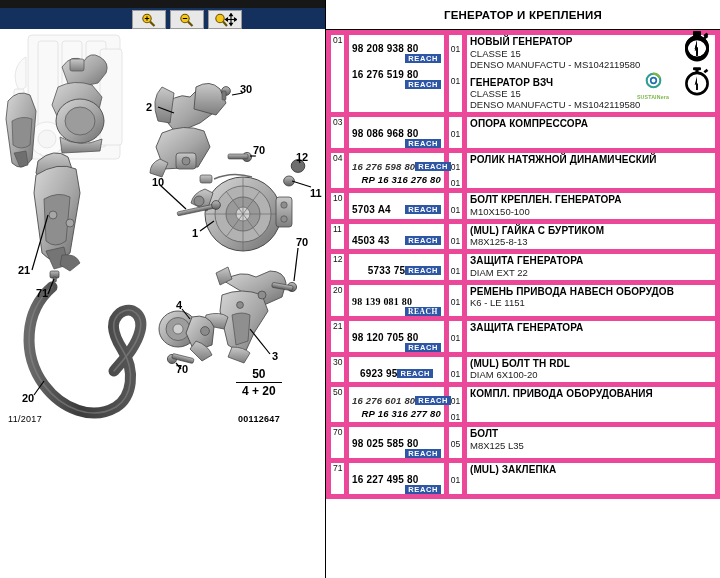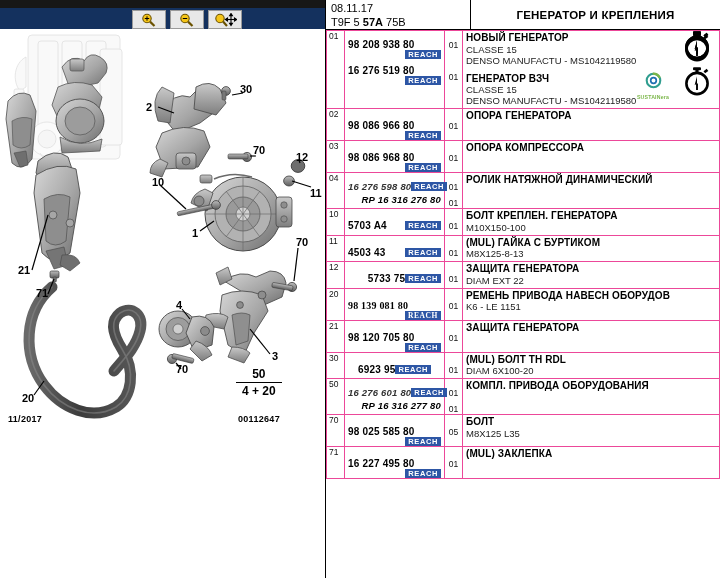--- a/index.html
+++ b/index.html
@@ -21,21 +21,21 @@
     display:flex;align-items:center;justify-content:center;cursor:pointer;
   }
   #toolbar .tbtn.b1{left:132px;}
   #toolbar .tbtn.b2{left:170px;}
   #toolbar .tbtn.b3{left:208px;}
 
   #diagram{position:absolute;left:0;top:29px;width:325px;height:549px;background:#fff;overflow:hidden;}
   #diagram svg{display:block;}
 
   .dlabel{position:absolute;font-weight:bold;font-size:11px;color:#000;font-family:"Liberation Sans",sans-serif;}
-  .dfootL{position:absolute;left:8px;top:385px;font-weight:bold;font-size:9px;letter-spacing:.3px;}
+  .dfootL{position:absolute;left:8px;top:385px;font-weight:normal;font-size:9px;letter-spacing:.3px;}
   .dfootR{position:absolute;left:238px;top:385px;font-weight:bold;font-size:9px;letter-spacing:.3px;text-align:center;}
 
   .frac{position:absolute;text-align:center;font-weight:bold;font-size:12px;}
   .frac .num{padding:0 6px;}
   .frac .bar{height:0;border-top:1.6px solid #000;margin:1px 0 1px 0;}
   .frac .den{padding:0 6px;}
 
   
   #right-panel{position:absolute;left:325px;top:0;width:395px;height:578px;background:#fff;
     border-left:1px solid #000;box-sizing:border-box;}
@@ -43,21 +43,21 @@
   #head{position:absolute;left:0;top:0;right:0;height:30px;border-bottom:1px solid #000;box-sizing:border-box;display:flex;}
   #head .h-left{width:145px;border-right:1px solid #000;box-sizing:border-box;padding:1px 0 0 5px;}
   #head .h-left .l1{font-size:11px;line-height:14px;}
   #head .h-left .l2{font-size:11px;line-height:14px;}
   #head .h-left .l2 b{font-weight:bold;}
   #head .h-right{flex:1;display:flex;align-items:center;justify-content:center;}
   #head .h-right .title{font-weight:bold;font-size:11.5px;letter-spacing:.2px;}
 
   #tablewrap{position:absolute;left:0;top:30px;right:0;bottom:0;}
   table#parts{border-collapse:collapse;width:100%;table-layout:fixed;}
-  table#parts td{border:1px solid #ec4899;vertical-align:top;padding:0;}
+  table#parts td{border:5px solid #ec4899;vertical-align:top;padding:0;}
   .c-idx{width:18px;}
   .c-ref{width:100px;}
   .c-qty{width:18px;}
   .c-desc{width:auto;}
 
   .idx{font-size:8.5px;padding:1px 0 0 2px;line-height:9px;color:#111;}
   .refcell{position:relative;height:100%;}
   .refline{display:flex;align-items:center;justify-content:flex-start;padding:0 3px;}
   .refnum{font-weight:bold;font-size:10px;letter-spacing:.2px;white-space:nowrap;}
   .refnum.ital{font-weight:bold;font-style:italic;font-size:9.5px;color:#333;}
@@ -327,24 +327,20 @@
       </div>
 
       <div class="dfootL">11/2017</div>
       <div class="dfootR">00112647</div>
     </div>
   </div>
 
   <div id="right-panel">
 
     <div id="head">
-      <div class="h-left">
-        <div class="l1">08.11.17</div>
-        <div class="l2"><span>T9F 5 </span><b>57A</b><span> 75B</span></div>
-      </div>
       <div class="h-right">
         <span class="title">ГЕНЕРАТОР И КРЕПЛЕНИЯ</span>
       </div>
     </div>
 
     <div id="tablewrap">
       <table id="parts">
         <colgroup>
           <col class="c-idx">
             <col class="c-ref">
@@ -413,47 +409,20 @@
                   <div class="sust" style="top:42px;"><svg class="slogo" width="17" height="17" viewBox="0 0 20 20">
                       <circle cx="10" cy="10" r="8" fill="none" stroke="#2f9d8f" stroke-width="2.4"></circle>
                       <path d="M10 2 a8 8 0 0 1 7 4" fill="none" stroke="#7ab648" stroke-width="2.6" stroke-linecap="round"></path>
                       <circle cx="10" cy="10" r="3.3" fill="none" stroke="#1f6fb0" stroke-width="2"></circle>
                     </svg><span class="stxt">SUSTAINera</span></div>
                 </div>
               </td>
             </tr>
             <tr>
               <td class="c-idx">
-                <div class="idx">02</div>
-              </td>
-              <td class="c-ref">
-                <div class="refcell">
-                  <div style="padding-top:11px;">
-                    <div class="refline">
-                      <span class="refnum">98 086 966 80</span>
-                    </div>
-                    <div class="refline" style="justify-content:flex-end;">
-                      <span class="reach">REACH</span>
-                    </div>
-                  </div>
-                </div>
-              </td>
-              <td class="c-qty">
-                <div class="qty" style="padding-top:12px;">01</div>
-              </td>
-              <td class="c-desc">
-                <div class="desc">
-                  <div style="">
-                    <div class="t1">ОПОРА ГЕНЕРАТОРА</div>
-                  </div>
-                </div>
-              </td>
-            </tr>
-            <tr>
-              <td class="c-idx">
                 <div class="idx">03</div>
               </td>
               <td class="c-ref">
                 <div class="refcell">
                   <div style="padding-top:11px;">
                     <div class="refline">
                       <span class="refnum">98 086 968 80</span>
                     </div>
                     <div class="refline" style="justify-content:flex-end;">
                       <span class="reach">REACH</span>

